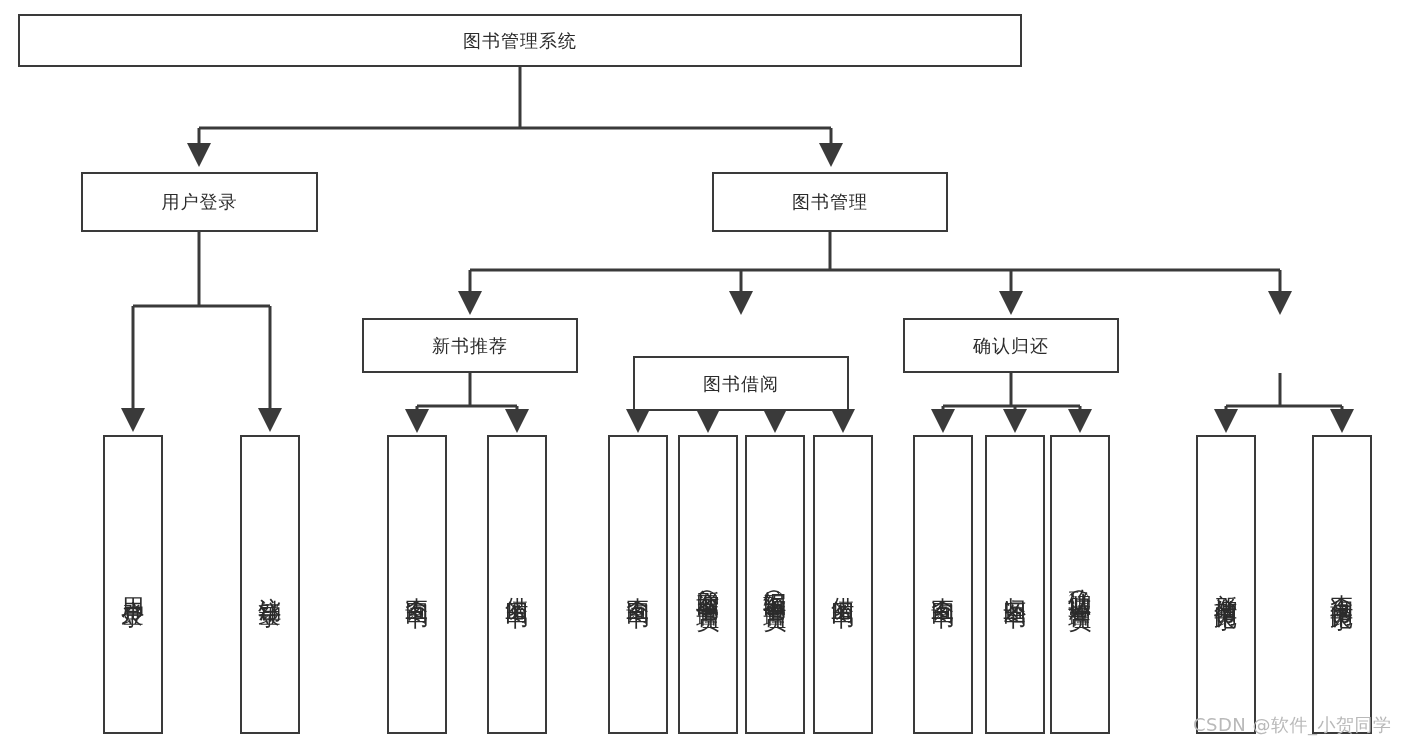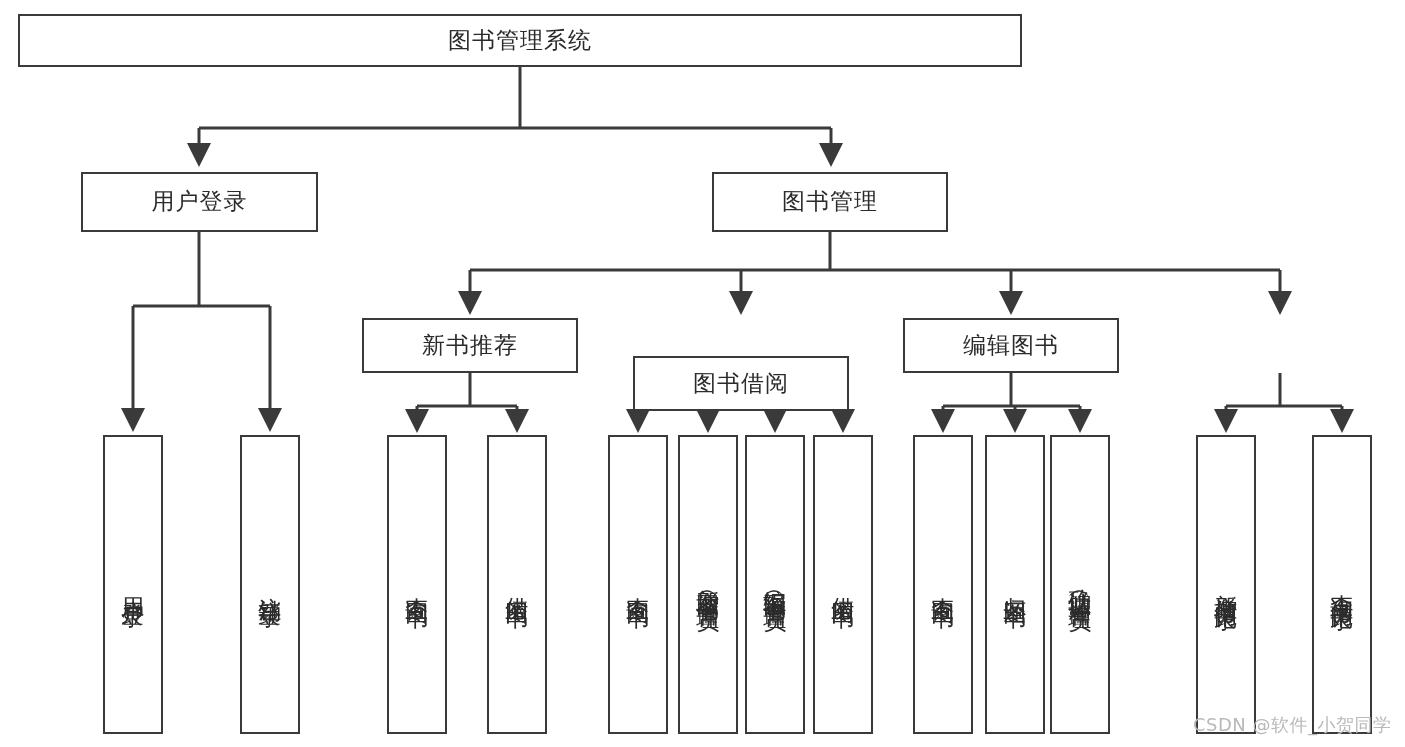--- a/index.html
+++ b/index.html
@@ -28,21 +28,21 @@
     position: absolute;
     box-sizing: border-box;
     background: #ffffff;
     border: 2px solid #3a3a3a;
     display: flex;
     align-items: center;
     justify-content: center;
     color: #2b2b2b;
   }
   .node-h {
-    font-size: 23px;
+    font-size: 18px;
     letter-spacing: 1px;
     line-height: 1.2;
   }
   .node-v {
     font-size: 23px;
     writing-mode: vertical-rl;
     text-orientation: upright;
     letter-spacing: 3px;
     line-height: 1.15;
     padding: 4px 0;
@@ -114,21 +114,21 @@
     </g>
   </svg>
 
   <div class="node node-h" id="node-root" style="left: 18px; top: 14px; width: 1004px; height: 53px;">图书管理系统</div>
 
   <div class="node node-h" id="node-user-login" style="left: 81px; top: 172px; width: 237px; height: 60px;">用户登录</div>
   <div class="node node-h" id="node-book-manage" style="left: 712px; top: 172px; width: 236px; height: 60px;">图书管理</div>
 
   <div class="node node-h" id="node-new-book-rec" style="left: 362px; top: 318px; width: 216px; height: 55px;">新书推荐</div>
   <div class="node node-h" id="node-book-borrow" style="left: 633px; top: 318px; width: 216px; height: 55px; margin-top: 38px;">图书借阅</div>
-  <div class="node node-h" id="node-current-borrow" style="left: 903px; top: 318px; width: 216px; height: 55px;">编辑图书</div>
+  <div class="node node-h" id="node-current-borrow" style="left: 903px; top: 318px; width: 216px; height: 55px;">确认归还</div>
 
   <div class="node node-v" style="left: 103px; top: 435px; width: 60px; height: 299px;">用户登录</div>
   <div class="node node-v" style="left: 240px; top: 435px; width: 60px; height: 299px;">注销登录</div>
   <div class="node node-v" style="left: 387px; top: 435px; width: 60px; height: 299px;">查询图书</div>
   <div class="node node-v" style="left: 487px; top: 435px; width: 60px; height: 299px;">借阅图书</div>
   <div class="node node-v" style="left: 608px; top: 435px; width: 60px; height: 299px;">查询图书</div>
   <div class="node node-v" style="left: 678px; top: 435px; width: 60px; height: 299px;">新增图书（管理员）</div>
   <div class="node node-v" style="left: 745px; top: 435px; width: 60px; height: 299px;">编辑图书（管理员）</div>
   <div class="node node-v" style="left: 813px; top: 435px; width: 60px; height: 299px;">借阅图书</div>
   <div class="node node-v" style="left: 913px; top: 435px; width: 60px; height: 299px;">查询图书</div>

